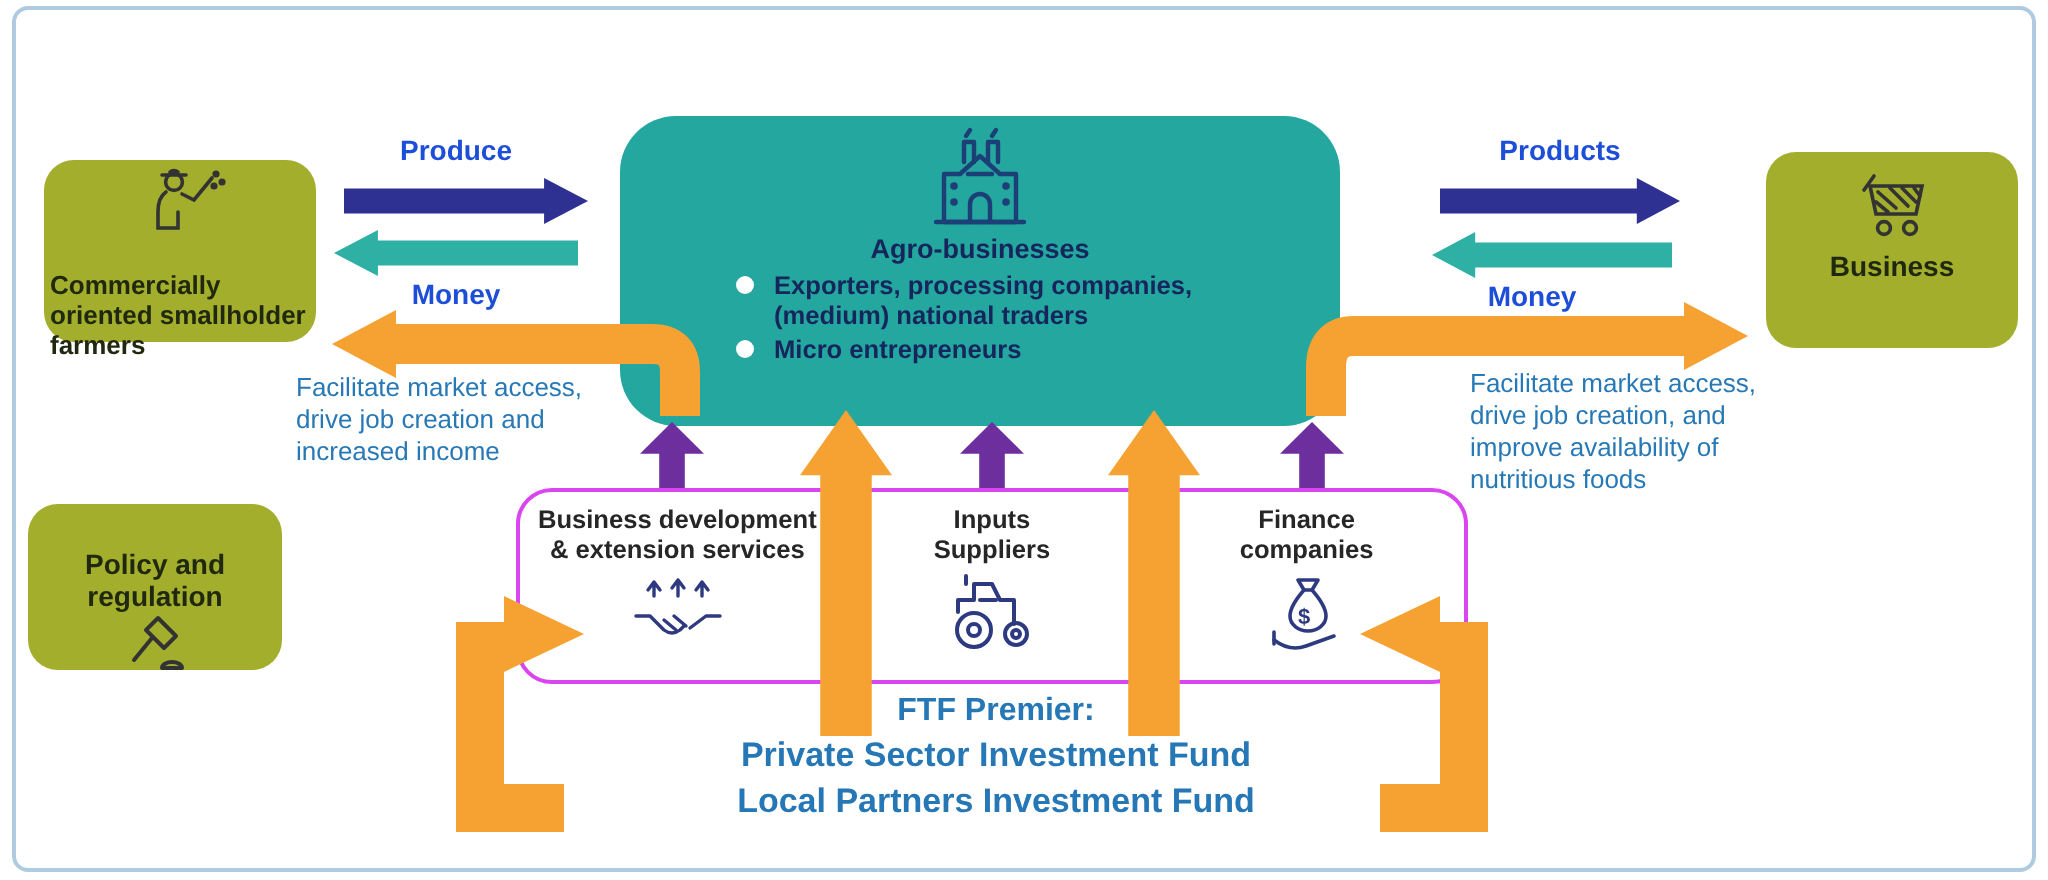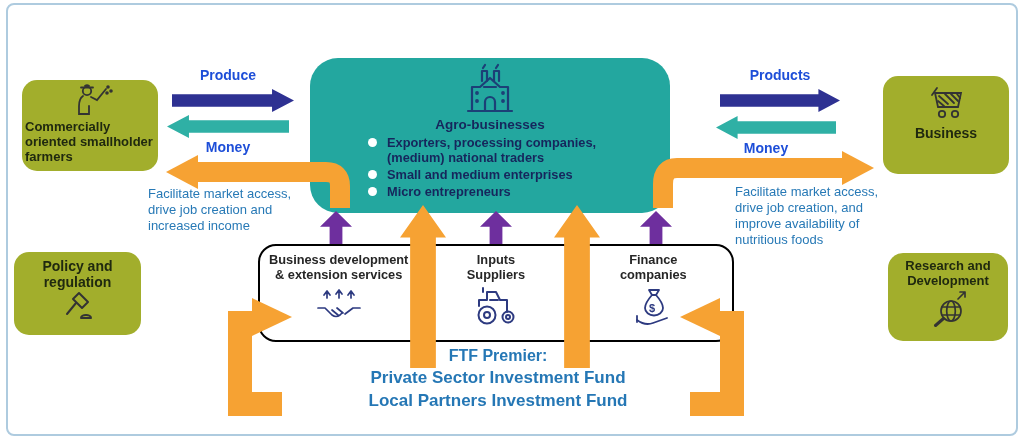--- a/index.html
+++ b/index.html
@@ -2,36 +2,36 @@
 <html><head>
 <meta charset="utf-8">
 <style>
   html,body{margin:0;padding:0;background:#fff;}
   body{font-family:"Liberation Sans",sans-serif;}
   #stage{position:relative;width:1024px;height:440px;background:#ffffff;overflow:hidden;}
   #frame{position:absolute;left:6px;top:3px;right:6px;bottom:4px;border:2px solid #aecbdf;border-radius:8px;background:#ffffff;}
 
   .olive-box{position:absolute;background:#a2ae2c;border-radius:15px;color:#20290f;font-weight:bold;z-index:2;}
   .olive-box .ic{display:block;margin:0 auto;}
-  .box-label{font-size:13px;line-height:1.14;}
+  .box-label{font-size:13px;line-height:1.14;margin-top:16px;}
 
   #farmers-box{left:22px;top:80px;width:136px;height:89px;padding:2px 0 0 0;}
   #farmers-box .box-label{padding:0 2px 0 3px;text-align:left;font-size:13px;}
   #consumers-box{left:883px;top:76px;width:126px;height:92px;text-align:center;padding-top:6px;}
   #consumers-box .box-label{font-size:14px;margin-top:4px;}
   #policy-box{left:14px;top:252px;width:127px;height:76px;text-align:center;padding-top:7px;}
   #rnd-box{left:888px;top:253px;width:120px;height:82px;text-align:center;padding-top:6px;}
 
   #agro-box{position:absolute;left:310px;top:58px;width:360px;height:155px;background:#23a79f;border-radius:28px;z-index:1;color:#16265c;}
   #agro-title{text-align:center;font-weight:bold;font-size:13.5px;margin-top:2px;}
   ul.bullets{list-style:none;margin:3px 0 0 58px;padding:0;width:252px;font-weight:bold;font-size:12.8px;line-height:1.18;}
   ul.bullets li{position:relative;padding-left:19px;margin-bottom:2px;}
   ul.bullets li::before{content:"";position:absolute;left:0;top:3px;width:9px;height:9px;border-radius:50%;background:#ffffff;}
 
-  #services-box{position:absolute;left:258px;top:244px;width:472px;height:94px;background:#ffffff;border:2px solid #000000;border-radius:18px;z-index:2;display:flex;}
+  #services-box{position:absolute;left:258px;top:244px;width:472px;height:94px;background:#ffffff;border:2px solid #d946ef;border-radius:18px;z-index:2;display:flex;}
   .svc-col{flex:1;text-align:center;padding-top:6px;}
   .svc-label{font-weight:bold;font-size:12.8px;line-height:1.18;color:#262626;}
   .svc-col .ic{display:block;margin:4px auto 0;}
 
   .flow-label{position:absolute;font-weight:bold;font-size:14px;color:#1d4ed8;text-align:center;z-index:2;}
   .note{position:absolute;color:#2779b6;font-weight:normal;font-size:13px;line-height:1.22;z-index:2;}
 
   .arrow{position:absolute;z-index:3;}
   .arrow-right{clip-path:polygon(0 23%,82% 23%,82% 0,100% 50%,82% 100%,82% 77%,0 77%);}
   .arrow-left{clip-path:polygon(100% 23%,18% 23%,18% 0,0 50%,18% 100%,18% 77%,100% 77%);}
@@ -80,21 +80,20 @@
         <path d="M10 48 h44"></path>
         <circle cx="19" cy="30" r="0.8" fill="#1c3f77"></circle>
           <circle cx="45" cy="30" r="0.8" fill="#1c3f77"></circle>
         <circle cx="19" cy="38" r="0.8" fill="#1c3f77"></circle>
           <circle cx="45" cy="38" r="0.8" fill="#1c3f77"></circle>
       </g>
     </svg>
     <div id="agro-title">Agro-businesses</div>
     <ul class="bullets">
       <li>Exporters, processing companies, (medium) national traders</li>
-      <li>Small and medium enterprises</li>
       <li>Micro entrepreneurs</li>
     </ul>
   </div>
 
   <div id="consumers-box" class="olive-box">
     <svg class="ic" width="44" height="40" viewBox="0 0 44 40">
       <g fill="none" stroke="#333" stroke-width="1.8" stroke-linecap="round">
         <path d="M8 13 l5 -7"></path>
         <path d="M11 11 h26 l-3 14 h-20 z"></path>
         <path d="M15 14 l9 8 M21 12 l9 9 M27 12 l7 7 M14 19 l6 5 M33 12 l3 4"></path>
@@ -109,32 +108,20 @@
     <div class="box-label" style="font-size:14px;">Policy and regulation</div>
     <svg class="ic" width="42" height="34" viewBox="0 0 42 34">
       <g fill="none" stroke="#333" stroke-width="2" stroke-linejoin="round" stroke-linecap="round">
         <path d="M22 2 l9 9 l-6 6 l-9 -9 z"></path>
         <path d="M19 12 l-9 11"></path>
         <path d="M24 27 a5 3 0 0 1 10 0 z"></path>
       </g>
     </svg>
   </div>
 
-  <div id="rnd-box" class="olive-box">
-    <div class="box-label">Research and Development</div>
-    <svg class="ic" width="46" height="38" viewBox="0 0 46 38">
-      <g fill="none" stroke="#333" stroke-width="1.7" stroke-linecap="round">
-        <circle cx="26" cy="22" r="10"></circle>
-        <ellipse cx="26" cy="22" rx="4.3" ry="10"></ellipse>
-        <path d="M17 18 h18 M17 26 h18"></path>
-        <path d="M18.5 29.5 l-8 7" stroke-width="3"></path>
-        <path d="M33 10 l7 -7 M40 3 h-5 M40 3 v5"></path>
-      </g>
-    </svg>
-  </div>
 
   <div class="flow-label" style="left:178px;top:67px;width:100px;">Produce</div>
   <div class="arrow arrow-right navy" style="left:172px;top:89px;width:122px;height:23px;"></div>
   <div class="arrow arrow-left tealc" style="left:167px;top:115px;width:122px;height:23px;"></div>
   <div class="flow-label" style="left:178px;top:139px;width:100px;">Money</div>
 
   <div class="flow-label" style="left:728px;top:67px;width:104px;">Products</div>
   <div class="arrow arrow-right navy" style="left:720px;top:89px;width:120px;height:23px;"></div>
   <div class="arrow arrow-left tealc" style="left:716px;top:116px;width:120px;height:23px;"></div>
   <div class="flow-label" style="left:716px;top:140px;width:100px;">Money</div>

